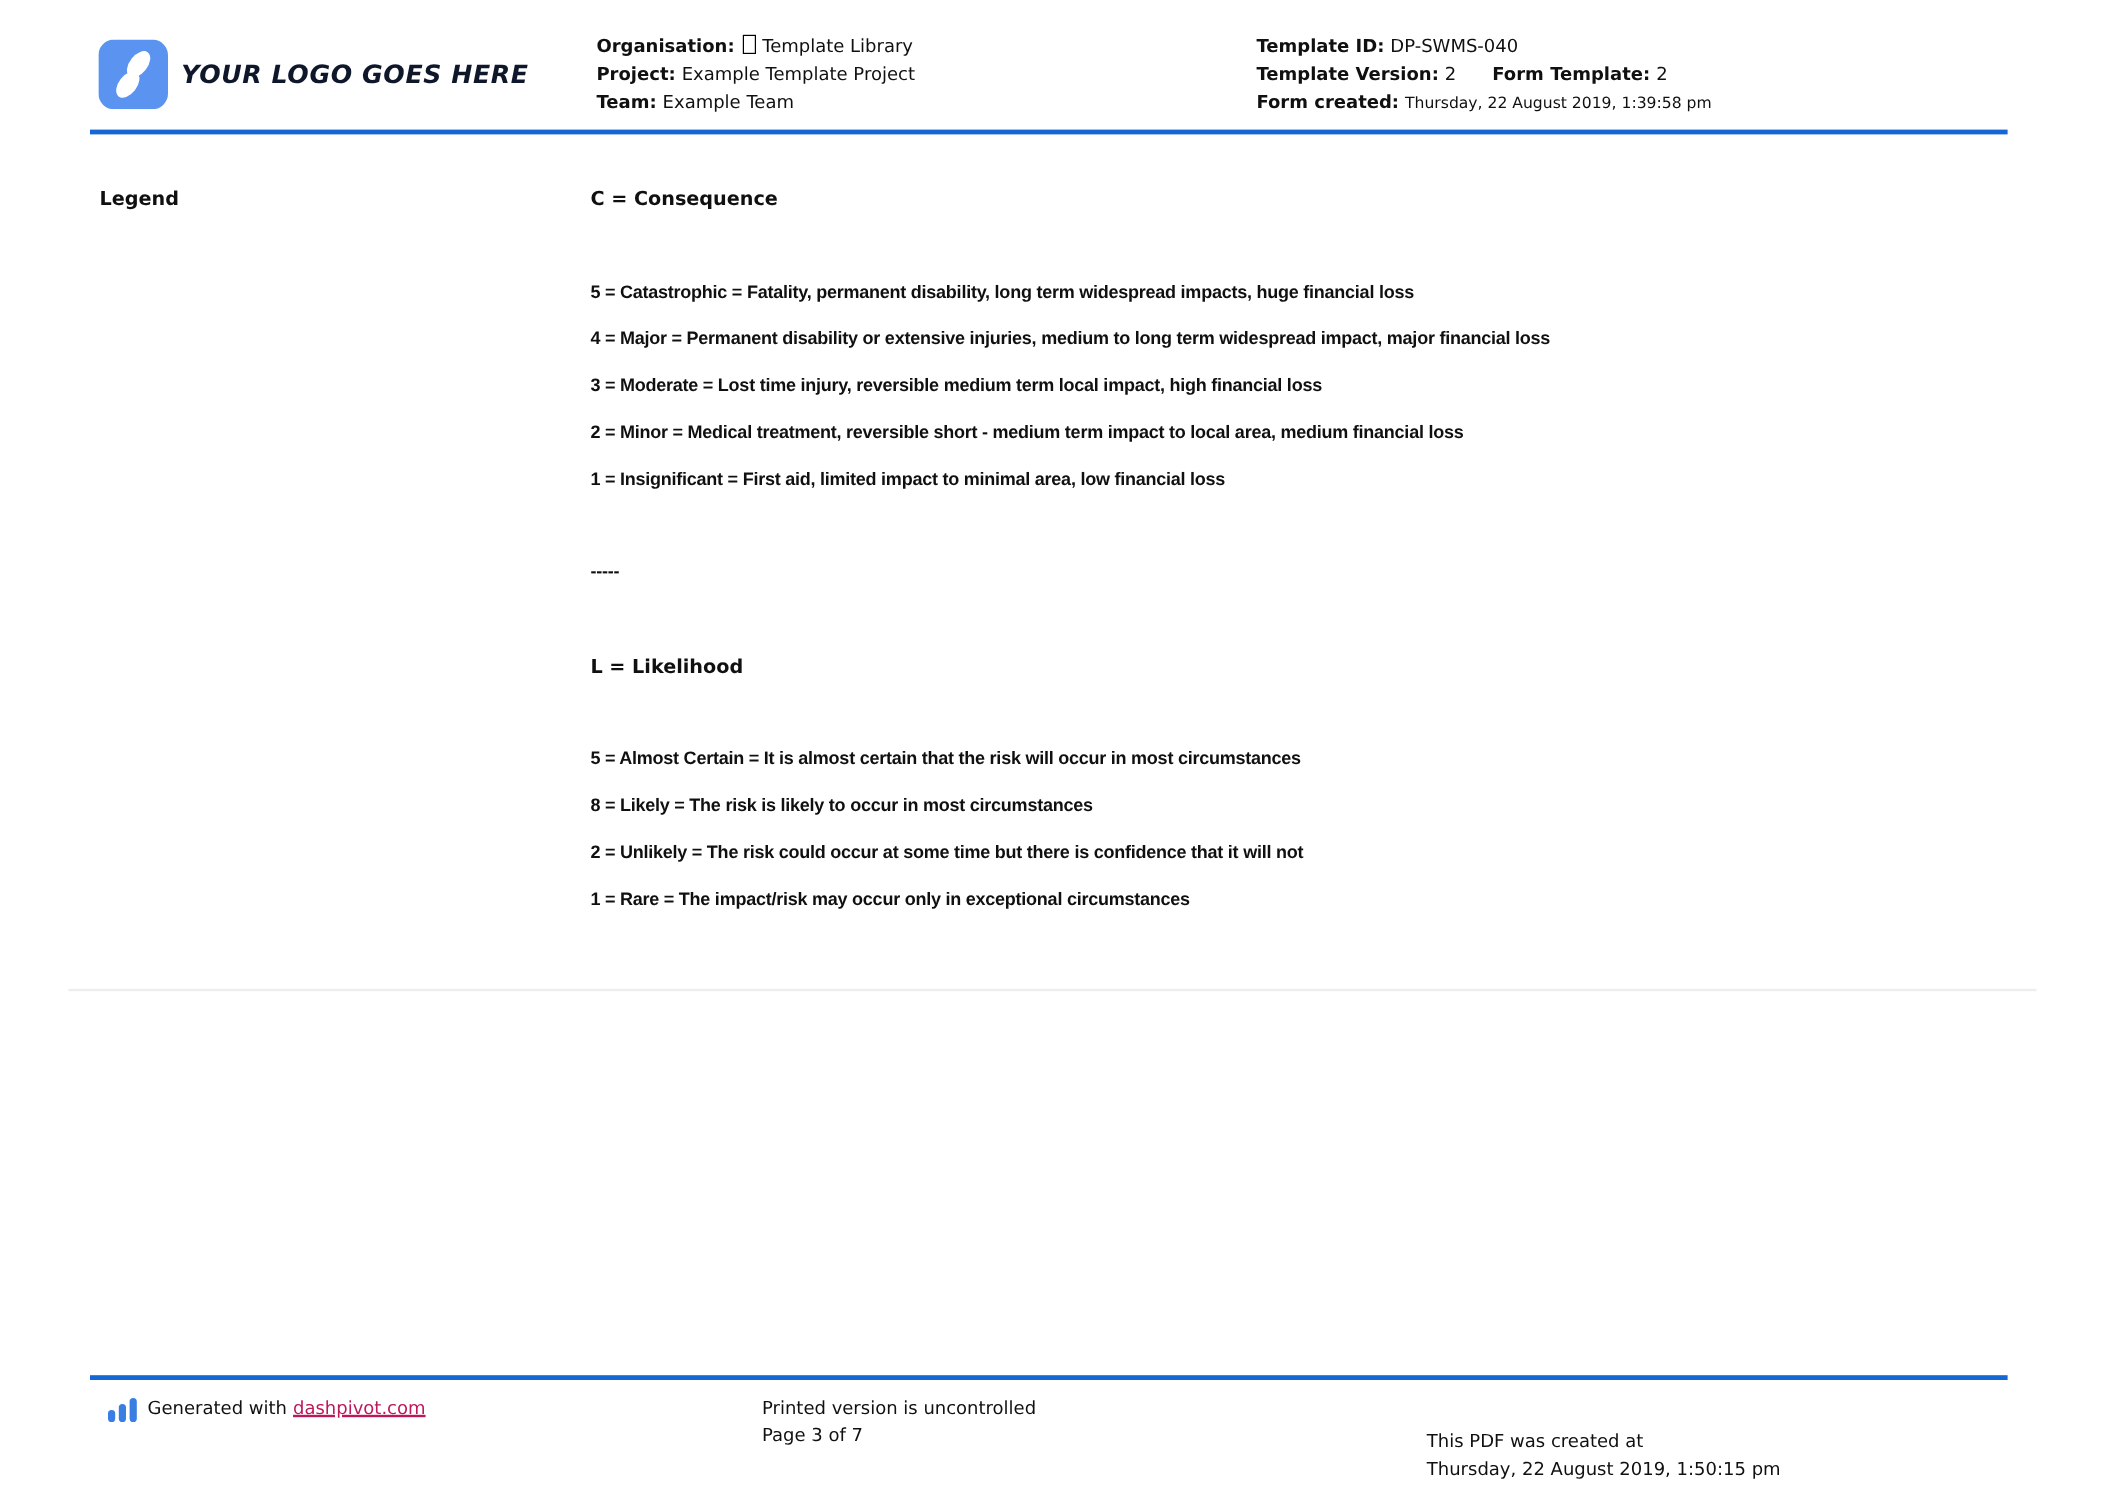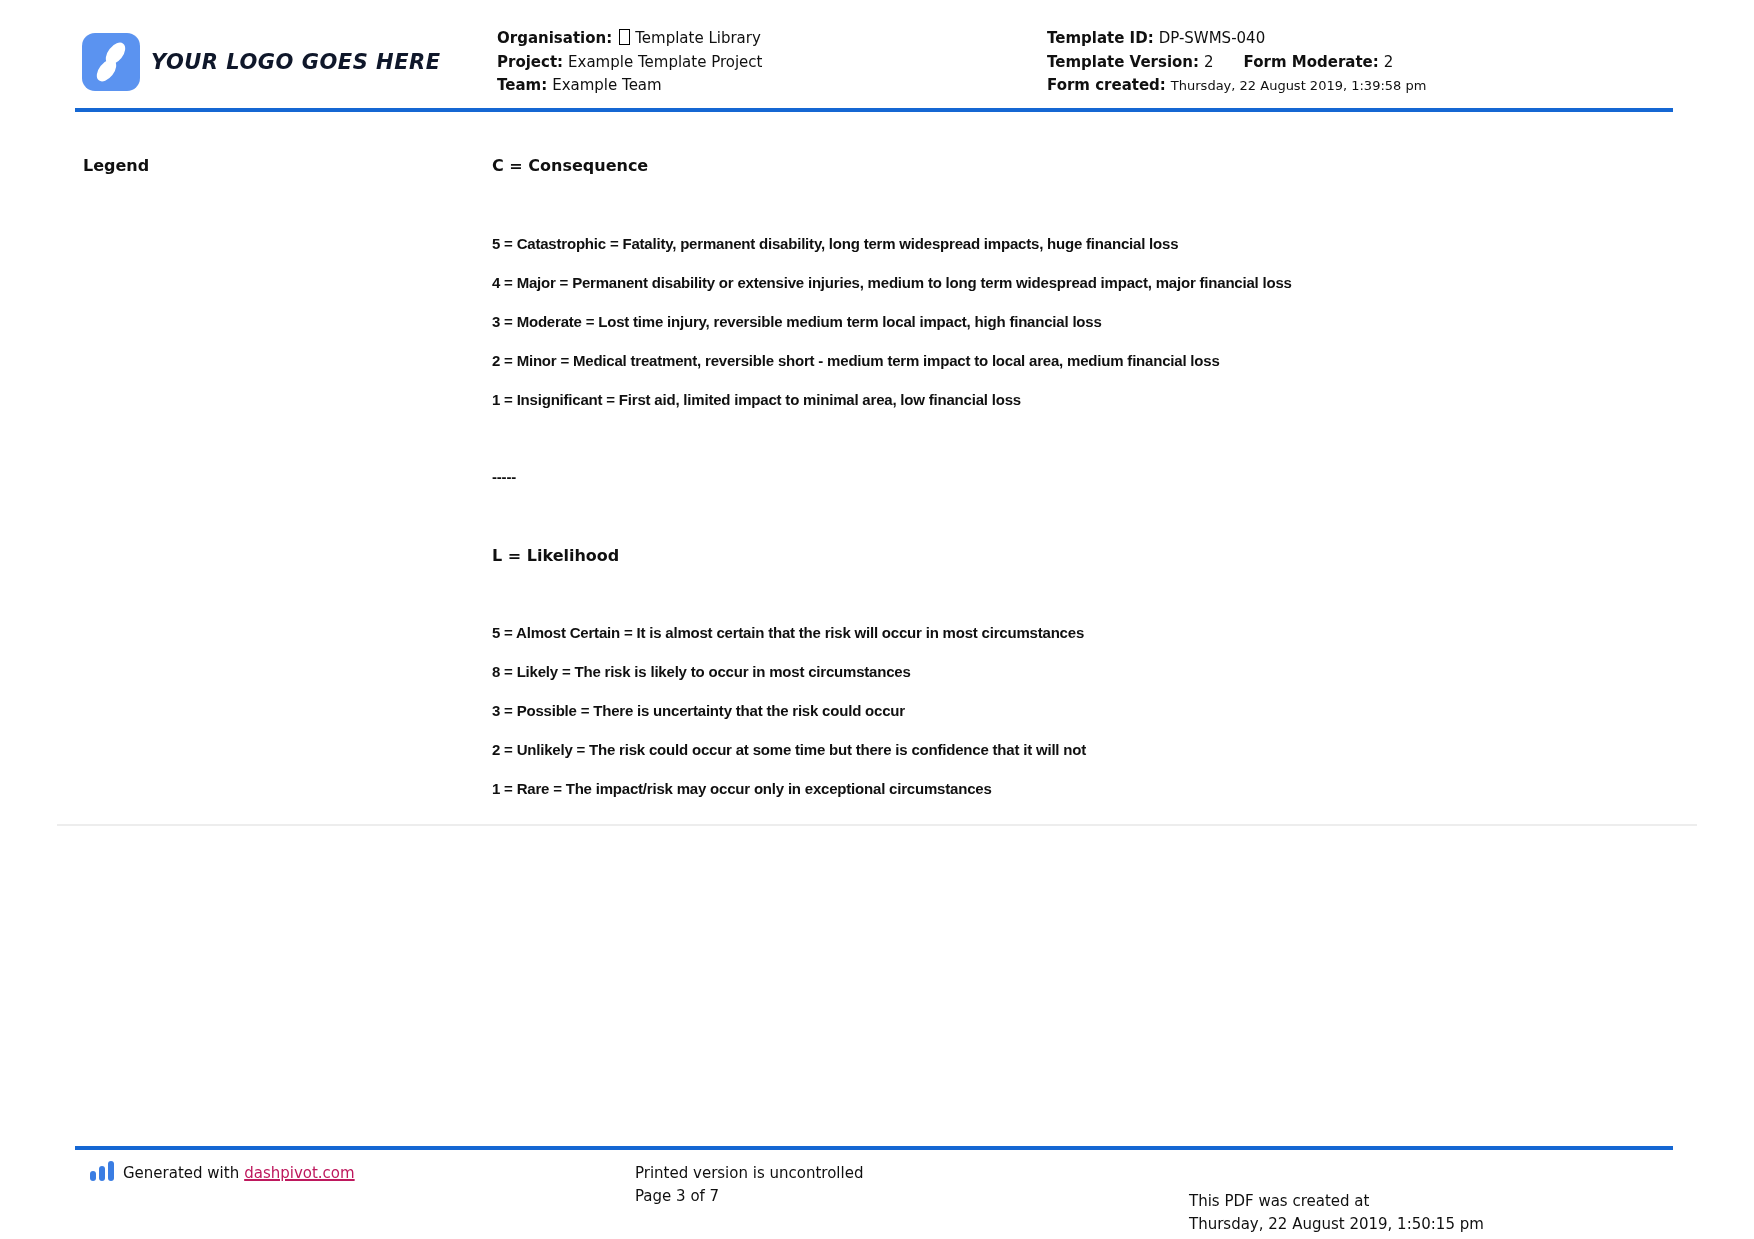--- a/index.html
+++ b/index.html
@@ -41,21 +41,21 @@
   .mt-group { margin-top:56px !important; }
   .mt-item  { margin-top:17px !important; }
   .mt-sep   { margin-top:55px !important; }
   .mt-head2 { margin-top:57px !important; }
   .mt-group2{ margin-top:55px !important; }
 
   .divider { position:absolute; left:57px; top:824px; width:1640px; height:2px; background:#ededed; }
 
   
   .footer-left {
-    position:absolute; left:90px; top:1161px; display:flex; align-items:flex-start;
+    position:absolute; left:90px; top:1161px; display:flex; align-items:flex-end;
     font-size:15px; line-height:24px; white-space:nowrap;
   }
   .chart-icon { display:flex; align-items:flex-end; margin-right:9px; }
   .chart-icon i { display:block; width:6px; border-radius:3px; background:#3a7de3; margin-right:3px; }
   .bar1 { height:10px; } .bar2 { height:15px; } .bar3 { height:20px; margin-right:0 !important; }
   .footer-link { color:#be185d; text-decoration:underline; text-decoration-thickness:2px; margin-left:5px; }
   .footer-center { position:absolute; left:635px; top:1162px; font-size:15px; line-height:23px; }
   .footer-right  { position:absolute; left:1189px; top:1162px; font-size:15px; line-height:23px;margin-top:28px; }
 </style>
 </head>
@@ -73,42 +73,41 @@
   <div class="logo-text">YOUR LOGO GOES HERE</div>
 
   <div class="info-col info-left">
     <div><span class="lbl">Organisation:</span><span class="tofu"></span><span>Template Library</span></div>
     <div><span class="lbl">Project:</span><span>Example Template Project</span></div>
     <div><span class="lbl">Team:</span><span>Example Team</span></div>
   </div>
 
   <div class="info-col info-right">
     <div><span class="lbl">Template ID:</span><span>DP-SWMS-040</span></div>
-    <div><span class="lbl">Template Version:</span><span>2</span><span class="lbl pair-gap">Form Moderate:</span><span>2</span></div>
+    <div><span class="lbl">Template Version:</span><span>2</span><span class="lbl pair-gap">Form Template:</span><span>2</span></div>
     <div><span class="lbl">Form created:</span><span class="small-val">Thursday, 22 August 2019, 1:39:58 pm</span></div>
   </div>
 
   <div class="rule rule-top"></div>
 
   <div class="legend-label">Legend</div>
 
   <div class="legend-body">
     <p class="lg-heading">C = Consequence</p>
     <p class="lg-item mt-group">5 = Catastrophic = Fatality, permanent disability, long term widespread impacts, huge financial loss</p>
     <p class="lg-item mt-item">4 = Major = Permanent disability or extensive injuries, medium to long term widespread impact, major financial loss</p>
     <p class="lg-item mt-item">3 = Moderate = Lost time injury, reversible medium term local impact, high financial loss</p>
     <p class="lg-item mt-item">2 = Minor = Medical treatment, reversible short - medium term impact to local area, medium financial loss</p>
     <p class="lg-item mt-item">1 = Insignificant = First aid, limited impact to minimal area, low financial loss</p>
 
     <p class="lg-item mt-sep">-----</p>
 
     <p class="lg-heading mt-head2">L = Likelihood</p>
     <p class="lg-item mt-group2">5 = Almost Certain = It is almost certain that the risk will occur in most circumstances</p>
     <p class="lg-item mt-item">8 = Likely = The risk is likely to occur in most circumstances</p>
-    <p class="lg-item mt-item">3 = Possible = There is uncertainty that the risk could occur</p>
     <p class="lg-item mt-item">2 = Unlikely = The risk could occur at some time but there is confidence that it will not</p>
     <p class="lg-item mt-item">1 = Rare = The impact/risk may occur only in exceptional circumstances</p>
   </div>
 
   <div class="divider"></div>
 
   <div class="rule rule-bottom"></div>
 
   <div class="footer-left">
     <span class="chart-icon">

